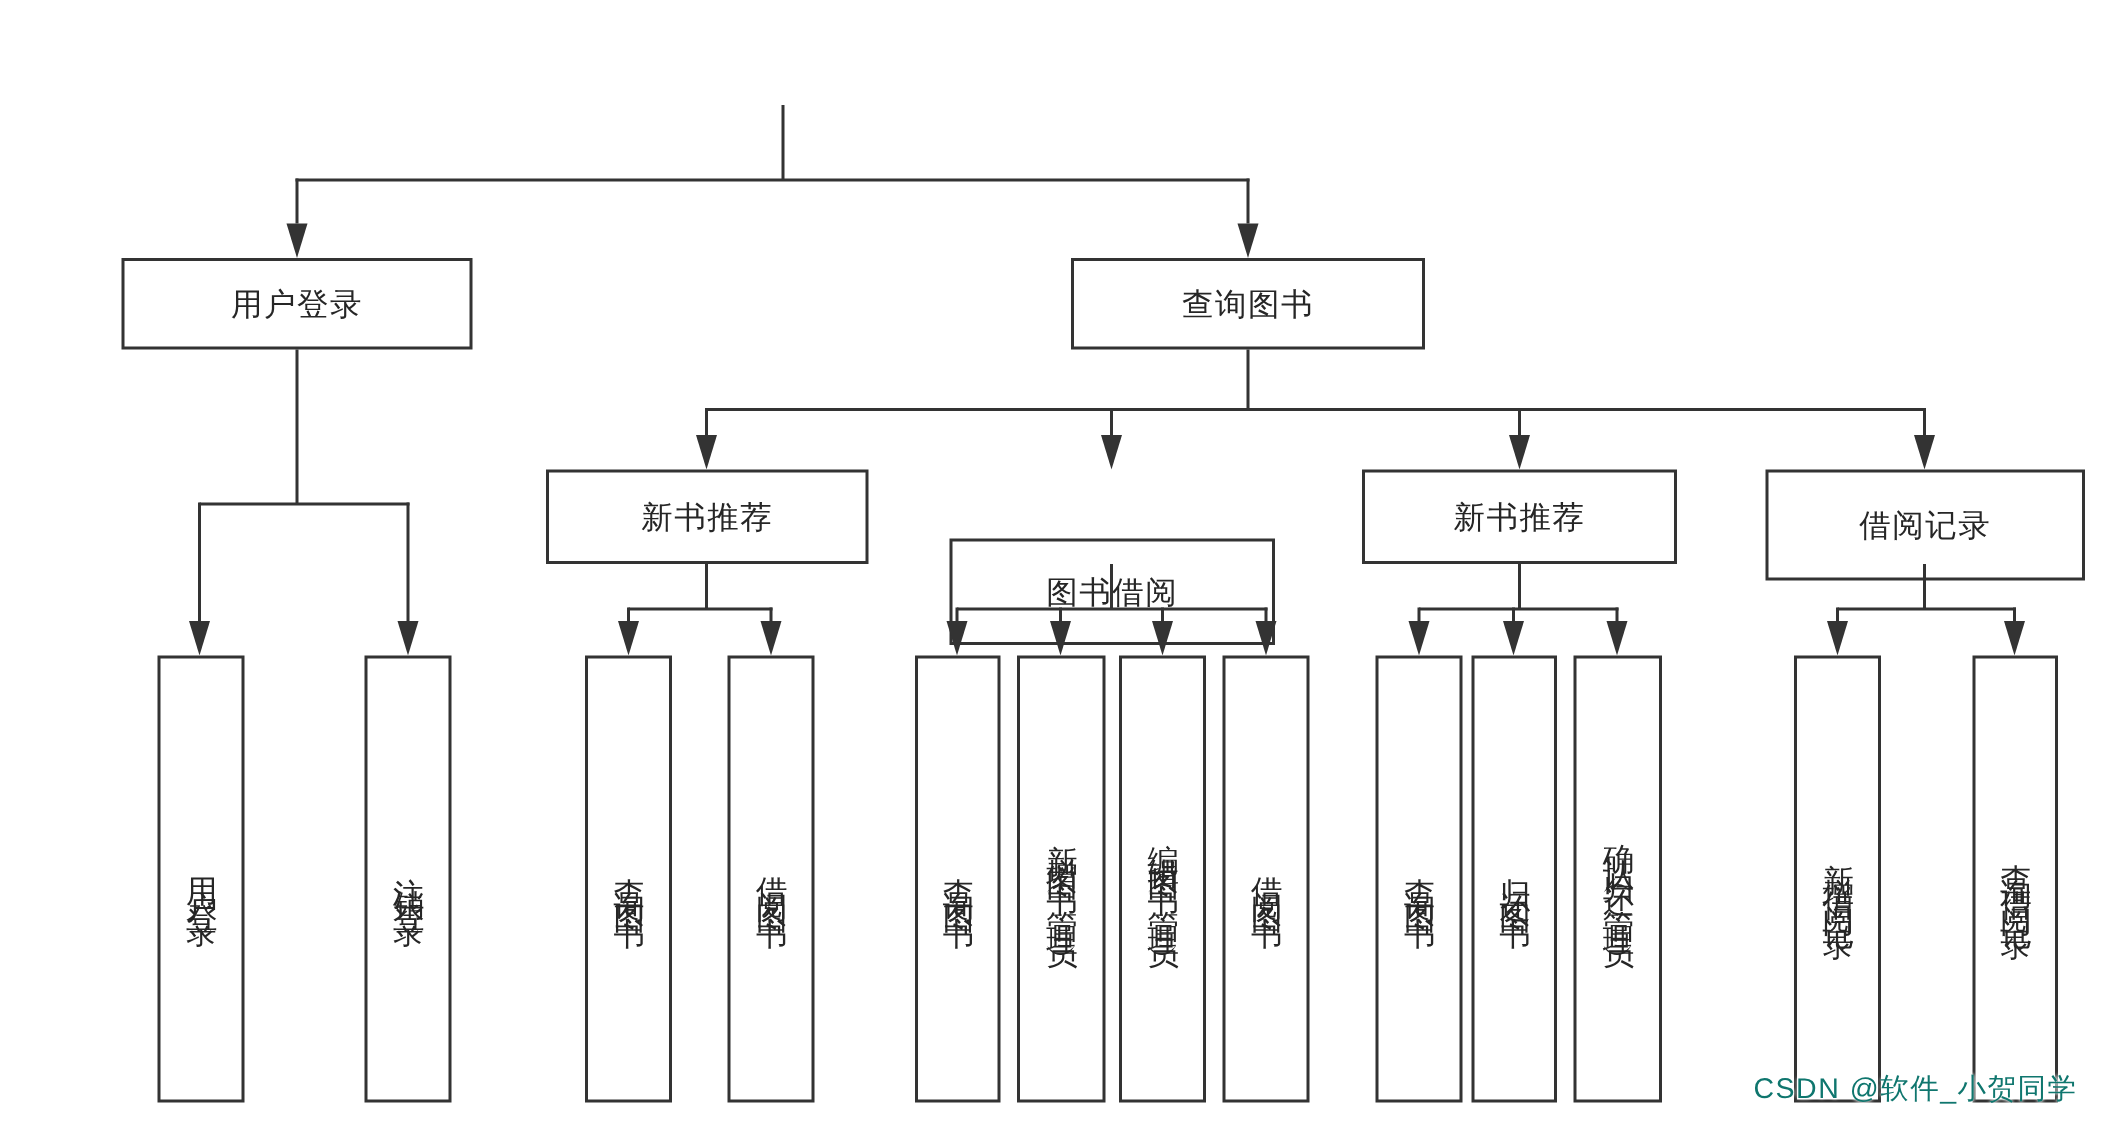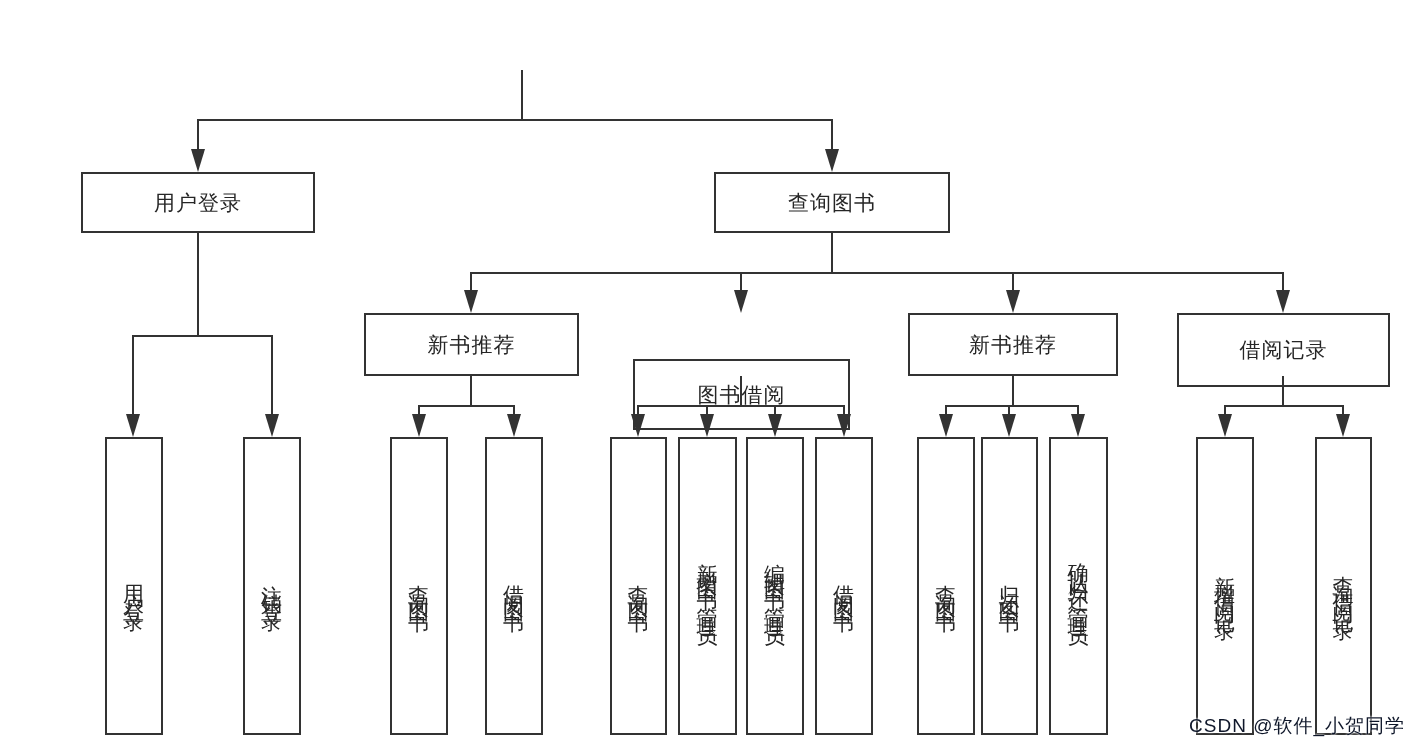--- a/index.html
+++ b/index.html
@@ -35,25 +35,25 @@
   .hline { position: absolute; height: 2px; background: #333333; }
   .arrow {
     position: absolute;
     width: 0; height: 0;
     border-left: 7px solid transparent;
     border-right: 7px solid transparent;
     border-top: 23px solid #333333;
   }
   .watermark {
     position: absolute;
-    right: 0;
+    right: 20px;
     top: 713px;
     font-size: 19px;
     letter-spacing: 1px;
-    color: #0f172a;
+    color: #0f766e;
     text-shadow: 0 0 3px #ffffff, 0 0 2px #ffffff;
     z-index: 5;
   }
 </style>
 </head>
 <body>
 
 <div id="canvas">
 
 

